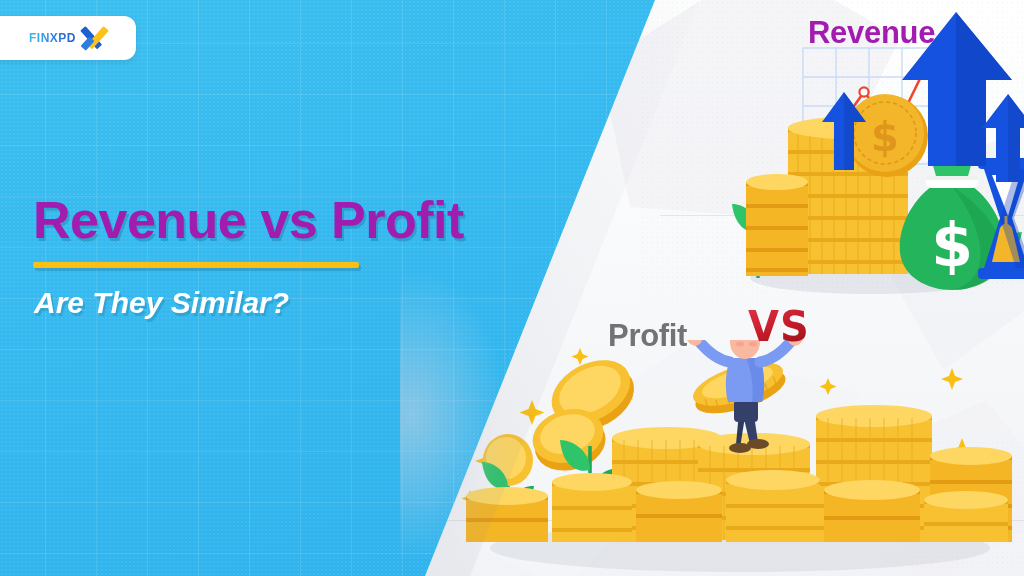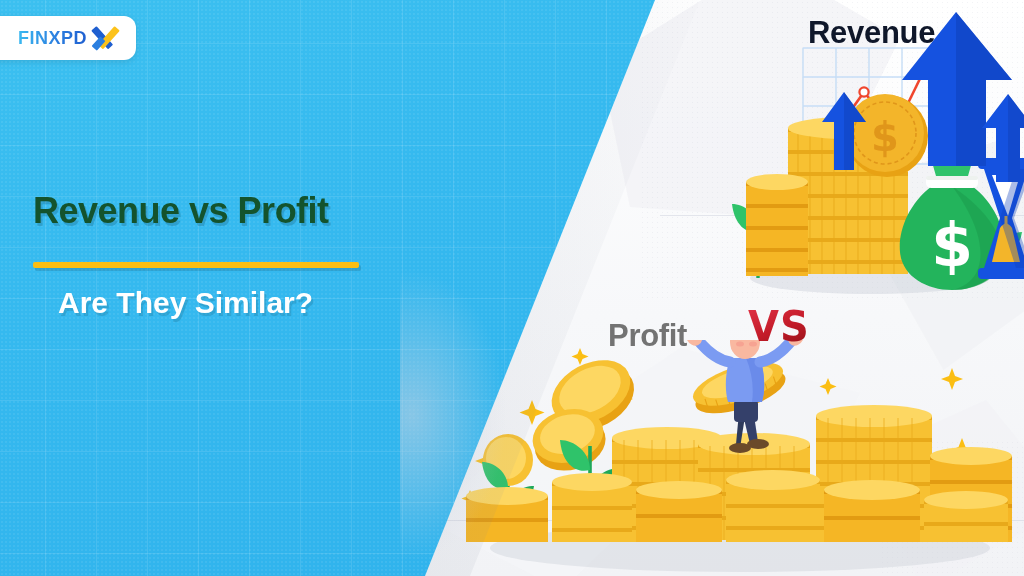--- a/index.html
+++ b/index.html
@@ -83,59 +83,58 @@
     position:absolute; left:-10px; top:16px;
     width:146px; height:44px;
     background:#ffffff;
     border-radius:0 12px 12px 0;
     box-shadow:0 2px 6px rgba(0,0,0,.10);
     display:flex; align-items:center; justify-content:center;
     gap:2px;
     padding-left:10px;
   }
   .logo-word {
-    font-size:18px; font-weight:bold; letter-spacing:.5px;
+    font-size:12px; font-weight:bold; letter-spacing:.5px;
     background:linear-gradient(90deg,#3bb9f0 0%, #2b7fe0 55%, #1f5fd0 100%);
     -webkit-background-clip:text; background-clip:text; color:transparent;
   }
   .logo-x { position:relative; width:26px; height:30px; margin-left:3px; }
   .logo-x i { position:absolute; display:block; }
   .logo-x .s1 { left:2px; top:2px; width:25px; height:6.5px;
     background:#1f5fd0; transform-origin:0 50%; transform:rotate(48deg); border-radius:1px; }
   .logo-x .s2 { right:1px; top:2px; width:25px; height:6.5px;
     background:#fcc21b; transform-origin:100% 50%; transform:rotate(-48deg); border-radius:1px; }
   .logo-x .s3 { left:2px; bottom:2px; width:13px; height:6.5px;
     background:#2b7fe0; transform-origin:0 50%; transform:rotate(-48deg); border-radius:1px; }
 
   
   .headline {
     position:absolute; left:33px; top:190px;
-    font-size:36px; font-weight:bold; letter-spacing:-.5px;
-    color:#14532d;
+    font-size:52px; font-weight:bold; letter-spacing:-.5px;
+    color:#a21caf;
     text-shadow:2px 3px 0 rgba(20,90,120,.28);
     white-space:nowrap;
   }
   .rule {
     position:absolute; left:33px; top:262px;
     width:326px; height:6px; background:#fbbe13; border-radius:2px;
     box-shadow:2px 3px 0 rgba(20,90,120,.25);
   }
   .subhead {
     position:absolute; left:34px; top:286px;
-    font-size:30px; font-weight:bold;
+    font-size:30px; font-style:italic; font-weight:bold;
     color:#ffffff;
     text-shadow:2px 3px 0 rgba(20,90,120,.22);
     white-space:nowrap;
-    margin-left:24px;
   }
 
   
   .lbl-revenue {
     position:absolute; left:808px; top:15px;
-    font-size:31px; font-weight:bold; color:#0f172a; letter-spacing:-.3px;
+    font-size:31px; font-weight:bold; color:#a21caf; letter-spacing:-.3px;
   }
   .lbl-profit {
     position:absolute; left:608px; top:318px;
     font-size:31px; font-weight:bold; color:#737373; letter-spacing:-.3px;
   }
   .lbl-vs {
     position:absolute; left:748px; top:303px;
     font-size:40px; font-weight:bold; letter-spacing:1px;
     color:#c21b28;
     background:linear-gradient(160deg,#e5354a 0%, #c21b28 55%, #8c1018 100%);

